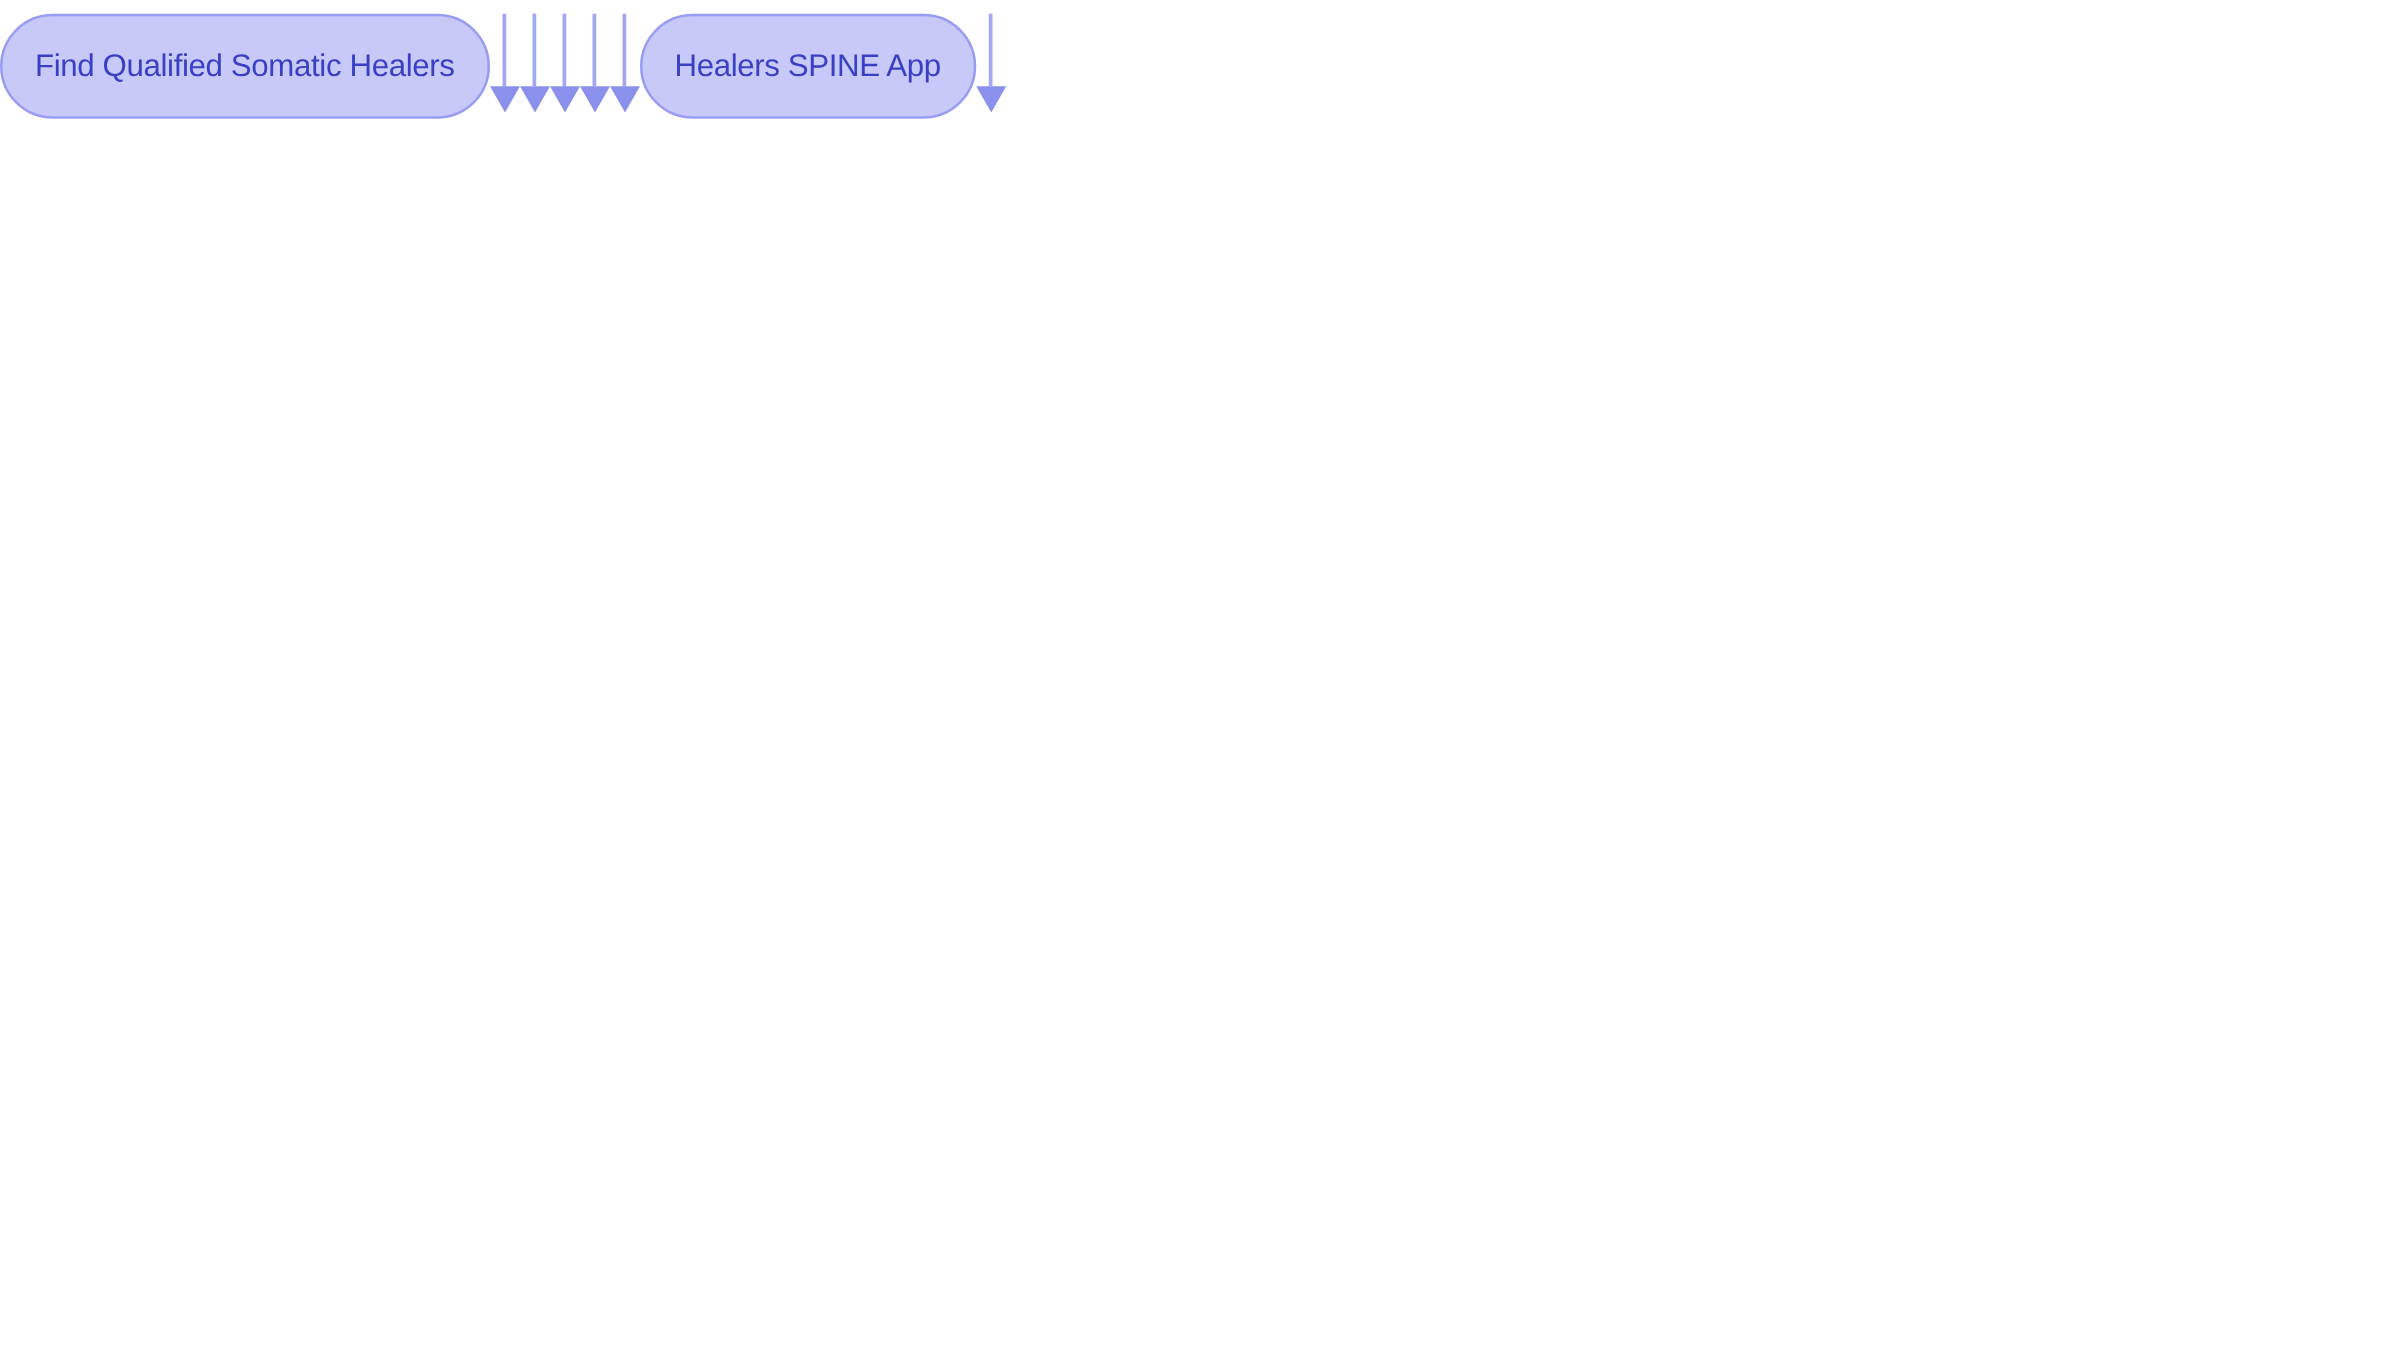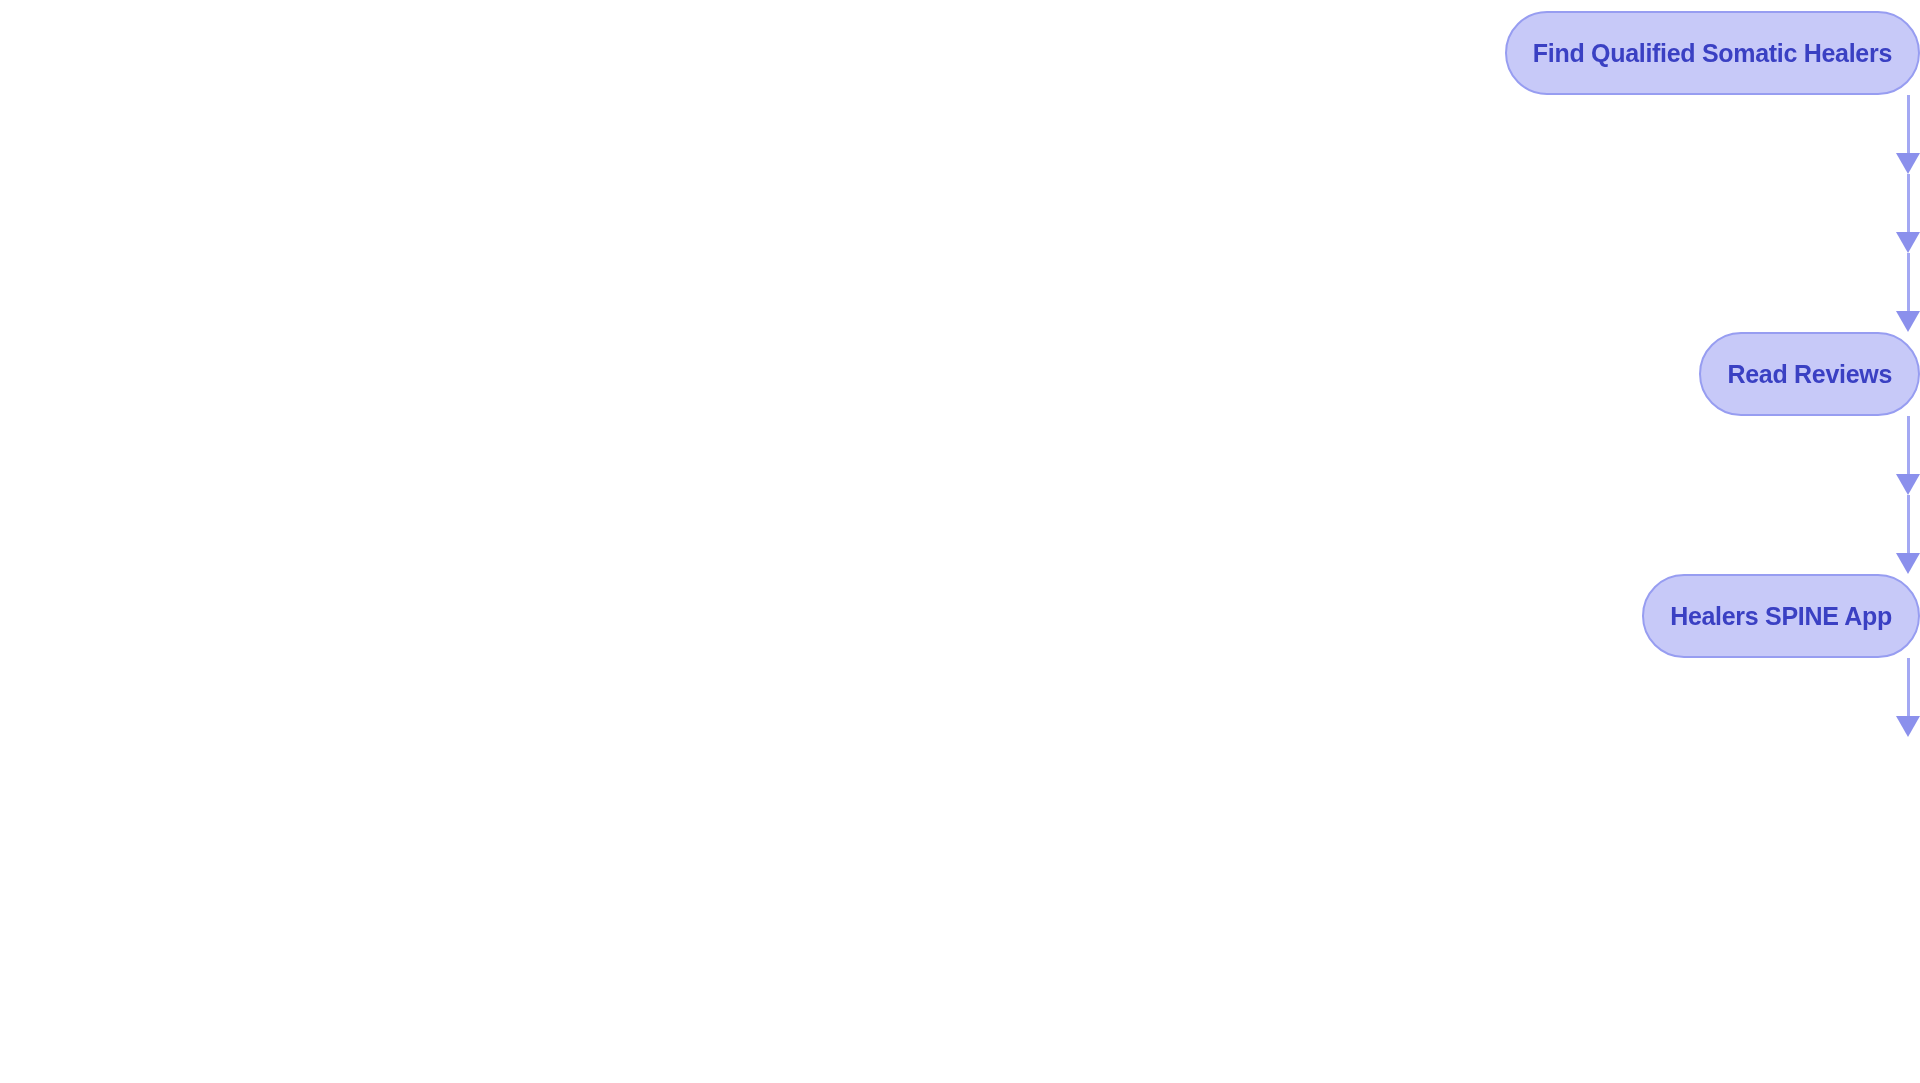--- a/index.html
+++ b/index.html
@@ -23,23 +23,22 @@
     height: 1083px;
     background: var(--bg);
     overflow: hidden;
   }
   .flow {
     position: absolute;
     left: 0;
     top: 11px;
     width: 100%;
     display: flex;
-    flex-direction: column;
-    align-items: flex-end;
-    font-weight: bold;
+    flex-direction: row;
+    align-items: flex-start;
   }
   .node {
     height: 84px;
     min-width: 180px;
     padding: 0 26px;
     border-radius: 42px;
     background: var(--node-fill);
     border: 2px solid var(--node-border);
     display: flex;
     align-items: center;
@@ -91,23 +90,20 @@
     <div class="arrow-line"></div>
     <div class="arrow-head"></div>
   </div>
 
 
   <div class="arrow">
     <div class="arrow-line"></div>
     <div class="arrow-head"></div>
   </div>
 
-  <div class="node" style="min-width: 195px;">
-    <span class="node-label">Read Reviews</span>
-  </div>
 
   <div class="arrow">
     <div class="arrow-line"></div>
     <div class="arrow-head"></div>
   </div>
 
 
   <div class="arrow">
     <div class="arrow-line"></div>
     <div class="arrow-head"></div>

